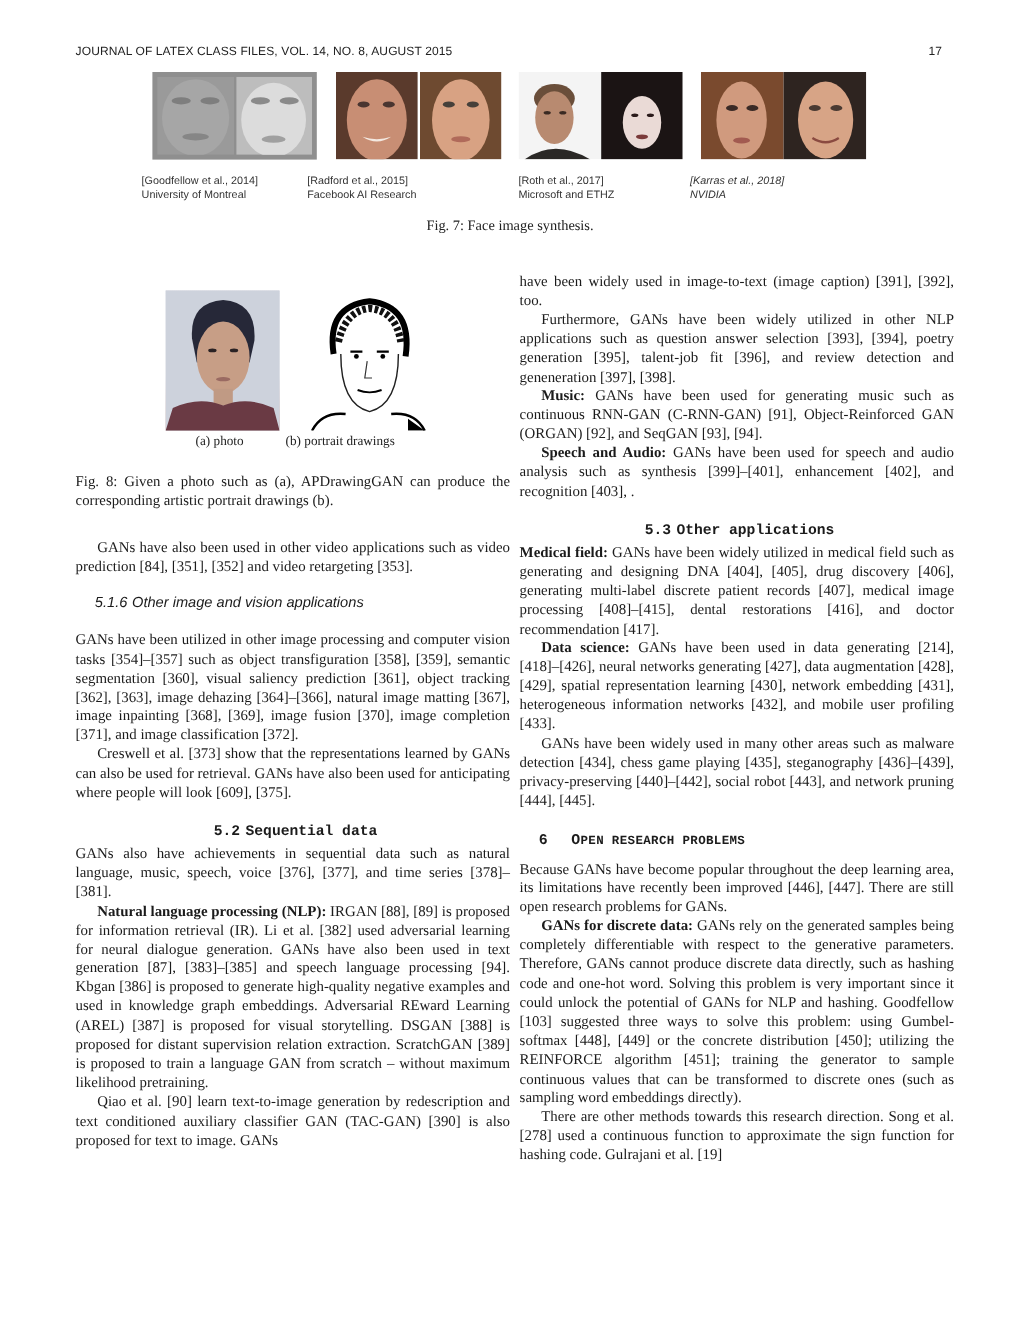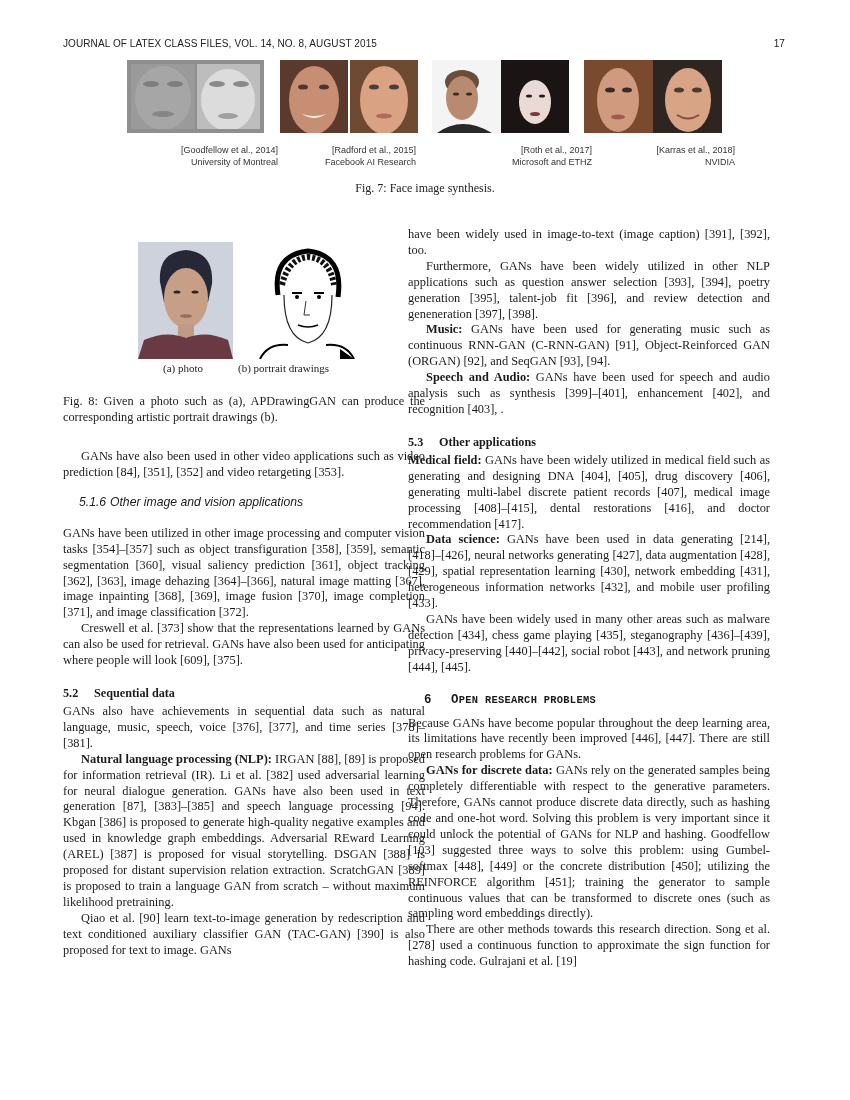--- a/index.html
+++ b/index.html
@@ -10,21 +10,21 @@
     position: absolute; left: 63px; top: 38px; width: 722px; height: 14px;
     font-family: "Liberation Sans", "DejaVu Sans", sans-serif; font-size: 10px;
     color: #222; letter-spacing: 0.1px;
   }
   .running-header .pg { position: absolute; right: 0; top: 0; }
 
   .fig7 { position: absolute; left: 0; top: 60px; width: 850px; height: 140px; }
   .face-pair { position: absolute; top: 0; height: 73px; display: flex; }
   .face { height: 73px; position: relative; overflow: hidden; }
   .face-caption {
-    position: absolute; top: 84px; width: 160px; text-align: right;
+    position: absolute; top: 84px; width: 160px; text-align: left;
     font-family: "Liberation Sans", "DejaVu Sans", sans-serif; font-size: 9px; line-height: 12px; color: #333;
   }
   .fig7-caption {
     position: absolute; top: 121px; left: 0; width: 850px; text-align: center;
     font-size: 12px; color: #222;
   }
 
   .fig8 { position: absolute; left: 120px; top: 240px; width: 310px; height: 140px; }
   .photo-a {
     position: absolute; left: 18px; top: 2px; width: 95px; height: 117px;
@@ -34,21 +34,21 @@
   .photo-b {
     position: absolute; left: 138px; top: 5px; width: 98px; height: 114px; background: #fff; overflow: hidden;
   }
   .sub-caption { position: absolute; top: 122px; font-size: 11px; color: #222; }
 
   .col { position: absolute; width: 362px; font-size: 12.4px; line-height: 15.9px; color: #1b1b1b; }
   .col p { text-align: justify; text-align-last: left; hyphens: manual; }
   .col p.indent { text-indent: 18px; }
   .col .caption { font-size: 12.3px; line-height: 15.5px; }
   .col h3.subsub { font-family: "Liberation Sans", "DejaVu Sans", sans-serif; font-style: italic; font-weight: normal; font-size: 12.2px; line-height: 16px; margin: 16px; }
-  .col h3.sub { font-family: Liberation Serif, serif; font-weight: bold; font-size: 12.2px; line-height: 16px; }
+  .col h3.sub { font-family: Liberation Mono, monospace; font-weight: bold; font-size: 12.2px; line-height: 16px; text-align: center; }
   .col h2.sec { font-family: Liberation Mono, monospace; font-weight: bold; font-size: 12.4px; line-height: 16px; letter-spacing: 0.3px; margin-left: 16px; }
   .col h2.sec .sc { font-size: 10.4px; }
   .col h2.sec .num { display: inline-block; width: 27px; }
   .col h3 .num { display: inline-block; width: 31px; }
   b { font-weight: bold; }
 </style>
 </head>
 <body>
 
 <div class="running-header">
@@ -128,21 +128,21 @@
     <div>University of Montreal</div>
   </div>
   <div class="face-caption" style="left:256px;">
     <div>[Radford et al., 2015]</div>
     <div>Facebook AI Research</div>
   </div>
   <div class="face-caption" style="left:432px;">
     <div>[Roth et al., 2017]</div>
     <div>Microsoft and ETHZ</div>
   </div>
-  <div class="face-caption" style="left:575px;">
+  <div class="face-caption" style="left:575px;font-style:italic;">
     <div>[Karras et al., 2018]</div>
     <div>NVIDIA</div>
   </div>
   <div class="fig7-caption">Fig. 7: Face image synthesis.</div>
 </div>
 
 <div class="fig8">
   <div class="photo-a">
     <svg width="95" height="117" viewBox="0 0 95 117">
       <rect width="95" height="117" fill="#cdd2dc"></rect>
@@ -182,21 +182,21 @@
   <p class="indent">GANs have also been used in other video applications such as video prediction [84], [351], [352] and video retar­geting [353].</p>
   <h3 class="subsub" style="margin-top:13px;"><span class="num">5.1.6</span><span>Other image and vision applications</span></h3>
   <p style="margin-top:3px;">GANs have been utilized in other image processing and computer vision tasks [354]–[357] such as object transfig­uration [358], [359], semantic segmentation [360], visual saliency prediction [361], object tracking [362], [363], image dehazing [364]–[366], natural image matting [367], image inpainting [368], [369], image fusion [370], image completion [371], and image classification [372].</p>
   <p class="indent">Creswell et al. [373] show that the representations learned by GANs can also be used for retrieval. GANs have also been used for anticipating where people will look [609], [375].</p>
   <h3 class="sub" style="margin-top:16px;"><span class="num">5.2</span><span>Sequential data</span></h3>
   <p style="margin-top:3px;">GANs also have achievements in sequential data such as natural language, music, speech, voice [376], [377], and time series [378]–[381].</p>
   <p class="indent"><b>Natural language processing (NLP):</b><span> IRGAN [88], [89] is proposed for information retrieval (IR). Li et al. [382] used adversarial learning for neural dialogue generation. GANs have also been used in text generation [87], [383]–[385] and speech language processing [94]. Kbgan [386] is proposed to generate high-quality negative examples and used in knowledge graph embeddings. Adversarial REward Learning (AREL) [387] is proposed for visual storytelling. DSGAN [388] is proposed for distant supervision relation extraction. ScratchGAN [389] is proposed to train a language GAN from scratch – without maximum likelihood pre­training.</span></p>
   <p class="indent">Qiao et al. [90] learn text-to-image generation by re­description and text conditioned auxiliary classifier GAN (TAC-GAN) [390] is also proposed for text to image. GANs</p>
 </div>
 
-<div class="col" style="left:408px; top:227px;">
+<div class="col" style="left:433px; top:227px;">
   <p>have been widely used in image-to-text (image caption) [391], [392], too.</p>
   <p class="indent">Furthermore, GANs have been widely utilized in other NLP applications such as question answer selection [393], [394], poetry generation [395], talent-job fit [396], and review detection and geneneration [397], [398].</p>
   <p class="indent"><b>Music:</b><span> GANs have been used for generating music such as continuous RNN-GAN (C-RNN-GAN) [91], Object-Reinforced GAN (ORGAN) [92], and SeqGAN [93], [94].</span></p>
   <p class="indent"><b>Speech and Audio:</b><span> GANs have been used for speech and audio analysis such as synthesis [399]–[401], enhance­ment [402], and recognition [403], .</span></p>
   <h3 class="sub" style="margin-top:16px;"><span class="num">5.3</span><span>Other applications</span></h3>
   <p style="margin-top:3px;"><b>Medical field:</b><span> GANs have been widely utilized in medical field such as generating and designing DNA [404], [405], drug discovery [406], generating multi-label discrete patient records [407], medical image processing [408]–[415], dental restorations [416], and doctor recommendation [417].</span></p>
   <p class="indent"><b>Data science:</b><span> GANs have been used in data generating [214], [418]–[426], neural networks generating [427], data augmentation [428], [429], spatial representation learning [430], network embedding [431], heterogeneous information networks [432], and mobile user profiling [433].</span></p>
   <p class="indent">GANs have been widely used in many other areas such as malware detection [434], chess game playing [435], steganography [436]–[439], privacy-preserving [440]–[442], social robot [443], and network pruning [444], [445].</p>
   <h2 class="sec" style="margin-top:16px;"><span class="num">6</span><span>O</span><span class="sc">PEN RESEARCH PROBLEMS</span></h2>
   <p style="margin-top:8px;">Because GANs have become popular throughout the deep learning area, its limitations have recently been improved [446], [447]. There are still open research problems for GANs.</p>

